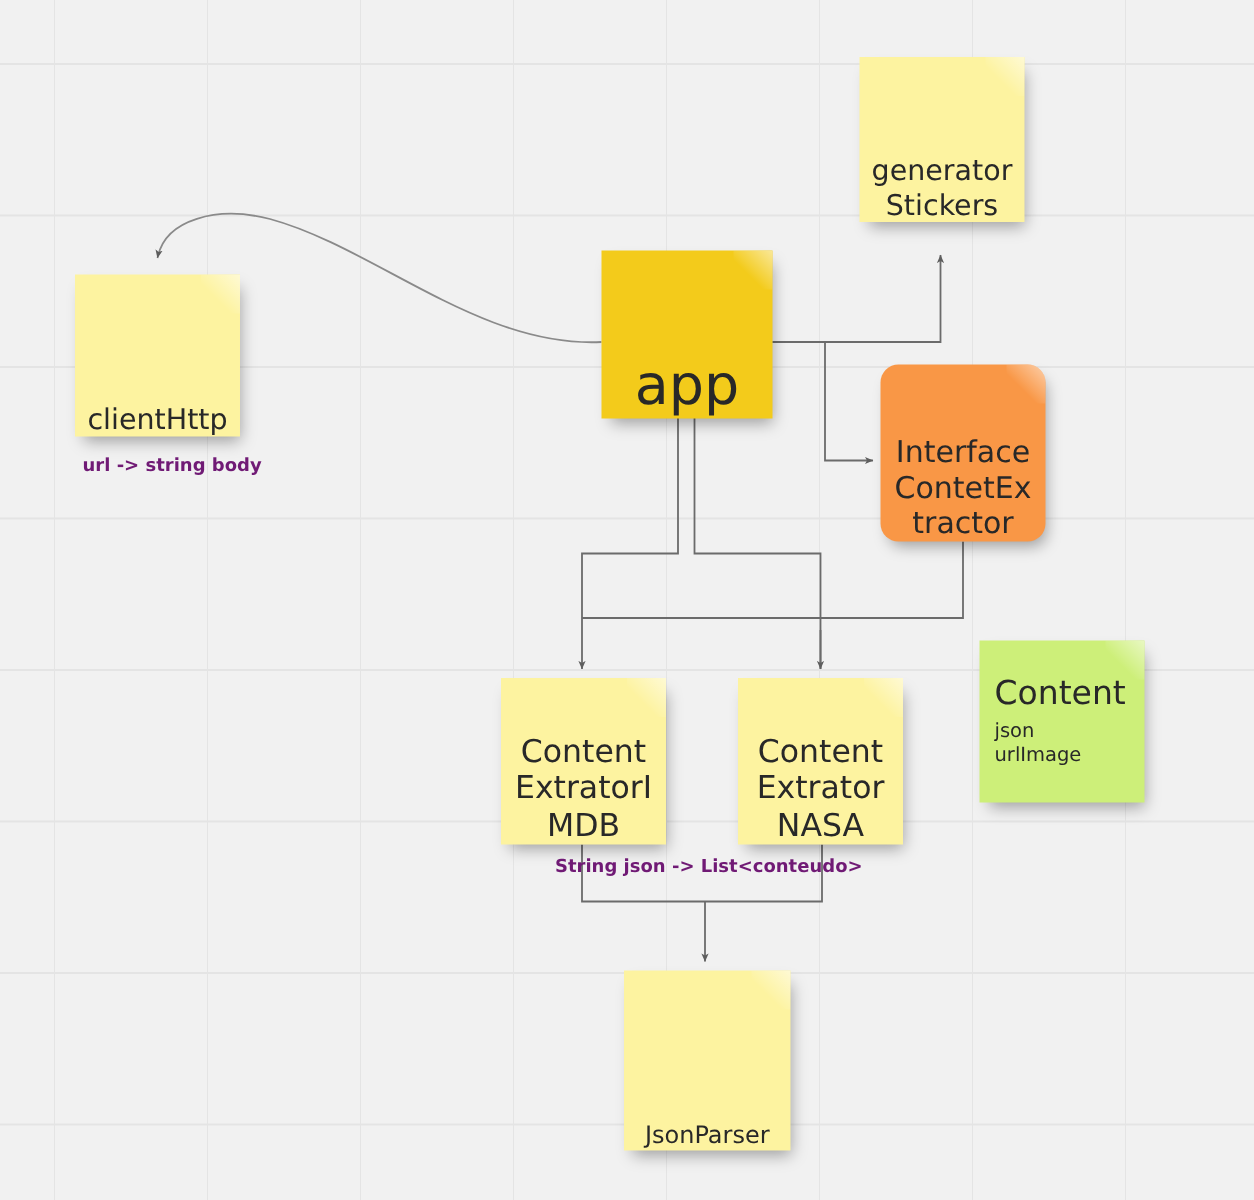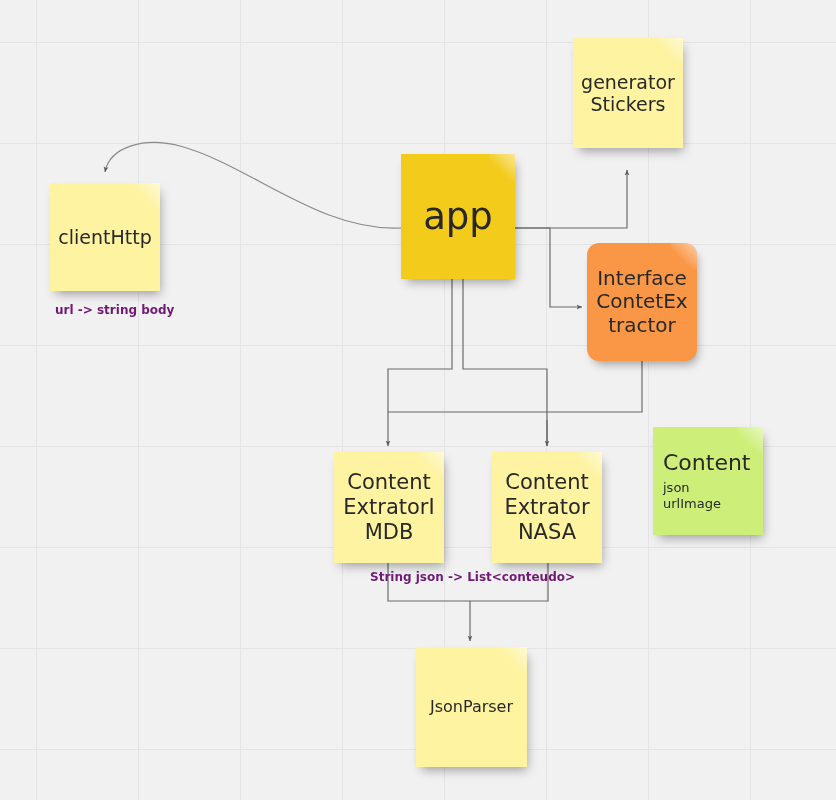--- a/index.html
+++ b/index.html
@@ -35,21 +35,21 @@
     width: 836px;
     height: 800px;
     pointer-events: none;
   }
   .note {
     position: absolute;
     box-sizing: border-box;
     display: flex;
     flex-direction: column;
     align-items: center;
-    justify-content: center;
+    justify-content: flex-end;
     text-align: center;
     color: #282828;
     line-height: 1.18;
     box-shadow: 3px 6px 10px -3px rgba(0,0,0,0.35);
     overflow: hidden;
   }
   
   .note::after {
     content: "";
     position: absolute;
@@ -61,21 +61,21 @@
   .note .line { display: block; white-space: nowrap; }
 
   .note-yellow-pale { background: #fdf3a0; }
   .note-gold { background: #f3cb1b; }
   .note-orange { background: #f99746; }
   .note-green { background: #cdef79; }
 
   
   #note-clienthttp { left: 50px; top: 183px; width: 110px; height: 108px; font-size: 19px; }
   #note-generator  { left: 573px; top: 38px;  width: 110px; height: 110px; font-size: 19px; }
-  #note-app        { left: 401px; top: 154px; width: 114px; height: 125px; font-size: 37px; }
+  #note-app        { left: 401px; top: 167px; width: 114px; height: 112px; font-size: 37px; }
   #note-interface  { left: 587px; top: 243px; width: 110px; height: 118px; font-size: 20px; border-radius: 12px; }
   #note-extractor-imdb { left: 334px; top: 452px; width: 110px; height: 111px; font-size: 21px; }
   #note-extractor-nasa { left: 492px; top: 452px; width: 110px; height: 111px; font-size: 21px; }
   #note-content-model  { left: 653px; top: 427px; width: 110px; height: 108px;
                          font-size: 22px; align-items: flex-start; justify-content: center;
                          text-align: left; padding-left: 10px; }
   #note-content-model .title { font-size: 22px; margin-bottom: 4px; }
   #note-content-model .field { font-size: 13px; line-height: 1.25; }
   #note-jsonparser { left: 416px; top: 647px; width: 111px; height: 120px; font-size: 16px; }
 

